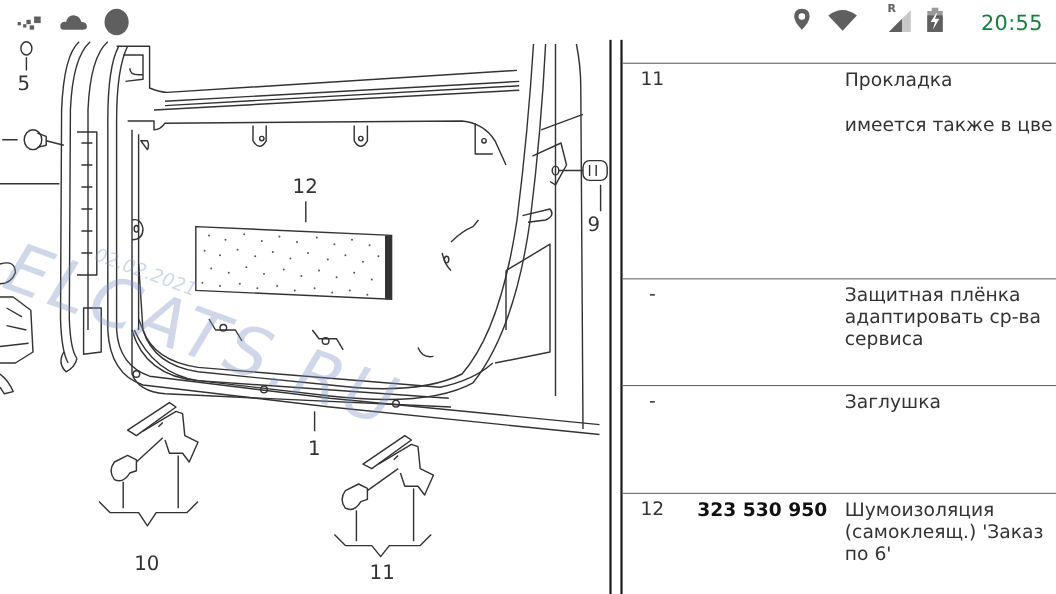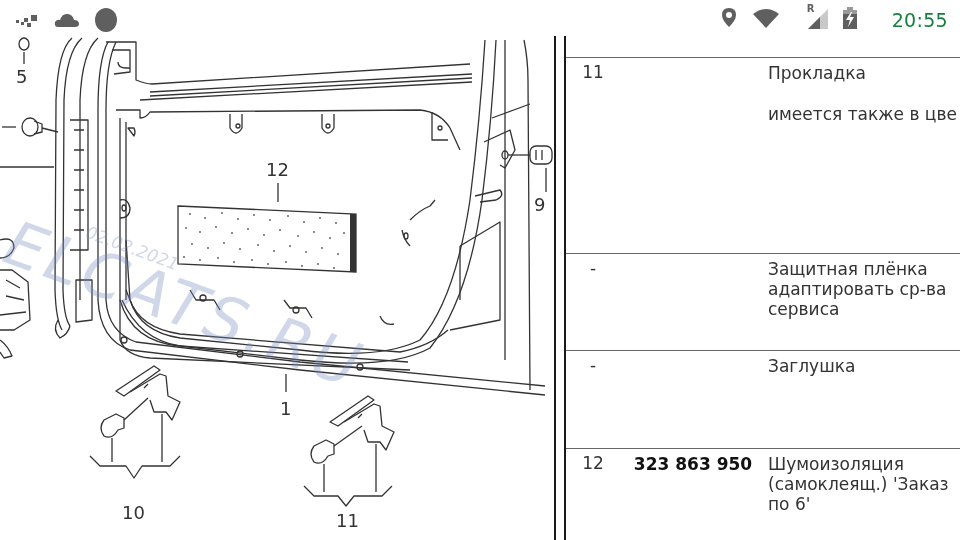--- a/index.html
+++ b/index.html
@@ -279,21 +279,21 @@
   <div class="row" style="top:314px; height:98px;">
     <span class="cell-pos">-</span>
     <span class="cell-desc">
       <span class="desc-line">Заглушка</span>
     </span>
   </div>
 
   <div class="row" style="top:412px; height:120px;">
     <span class="cell-pos">12</span>
     <span class="cell-part">
-      <span class="desc-line">323 863 950</span>
+      <span class="desc-line">323 530 950</span>
     </span>
     <span class="cell-desc">
       <span class="desc-line">Шумоизоляция</span>
       <span class="desc-line">(самоклеящ.) 'Заказ</span>
       <span class="desc-line">по 6'</span>
       <span class="desc-gap"></span>
       <span class="desc-line">адаптировать ср-ва</span>
     </span>
   </div>
 </div>

